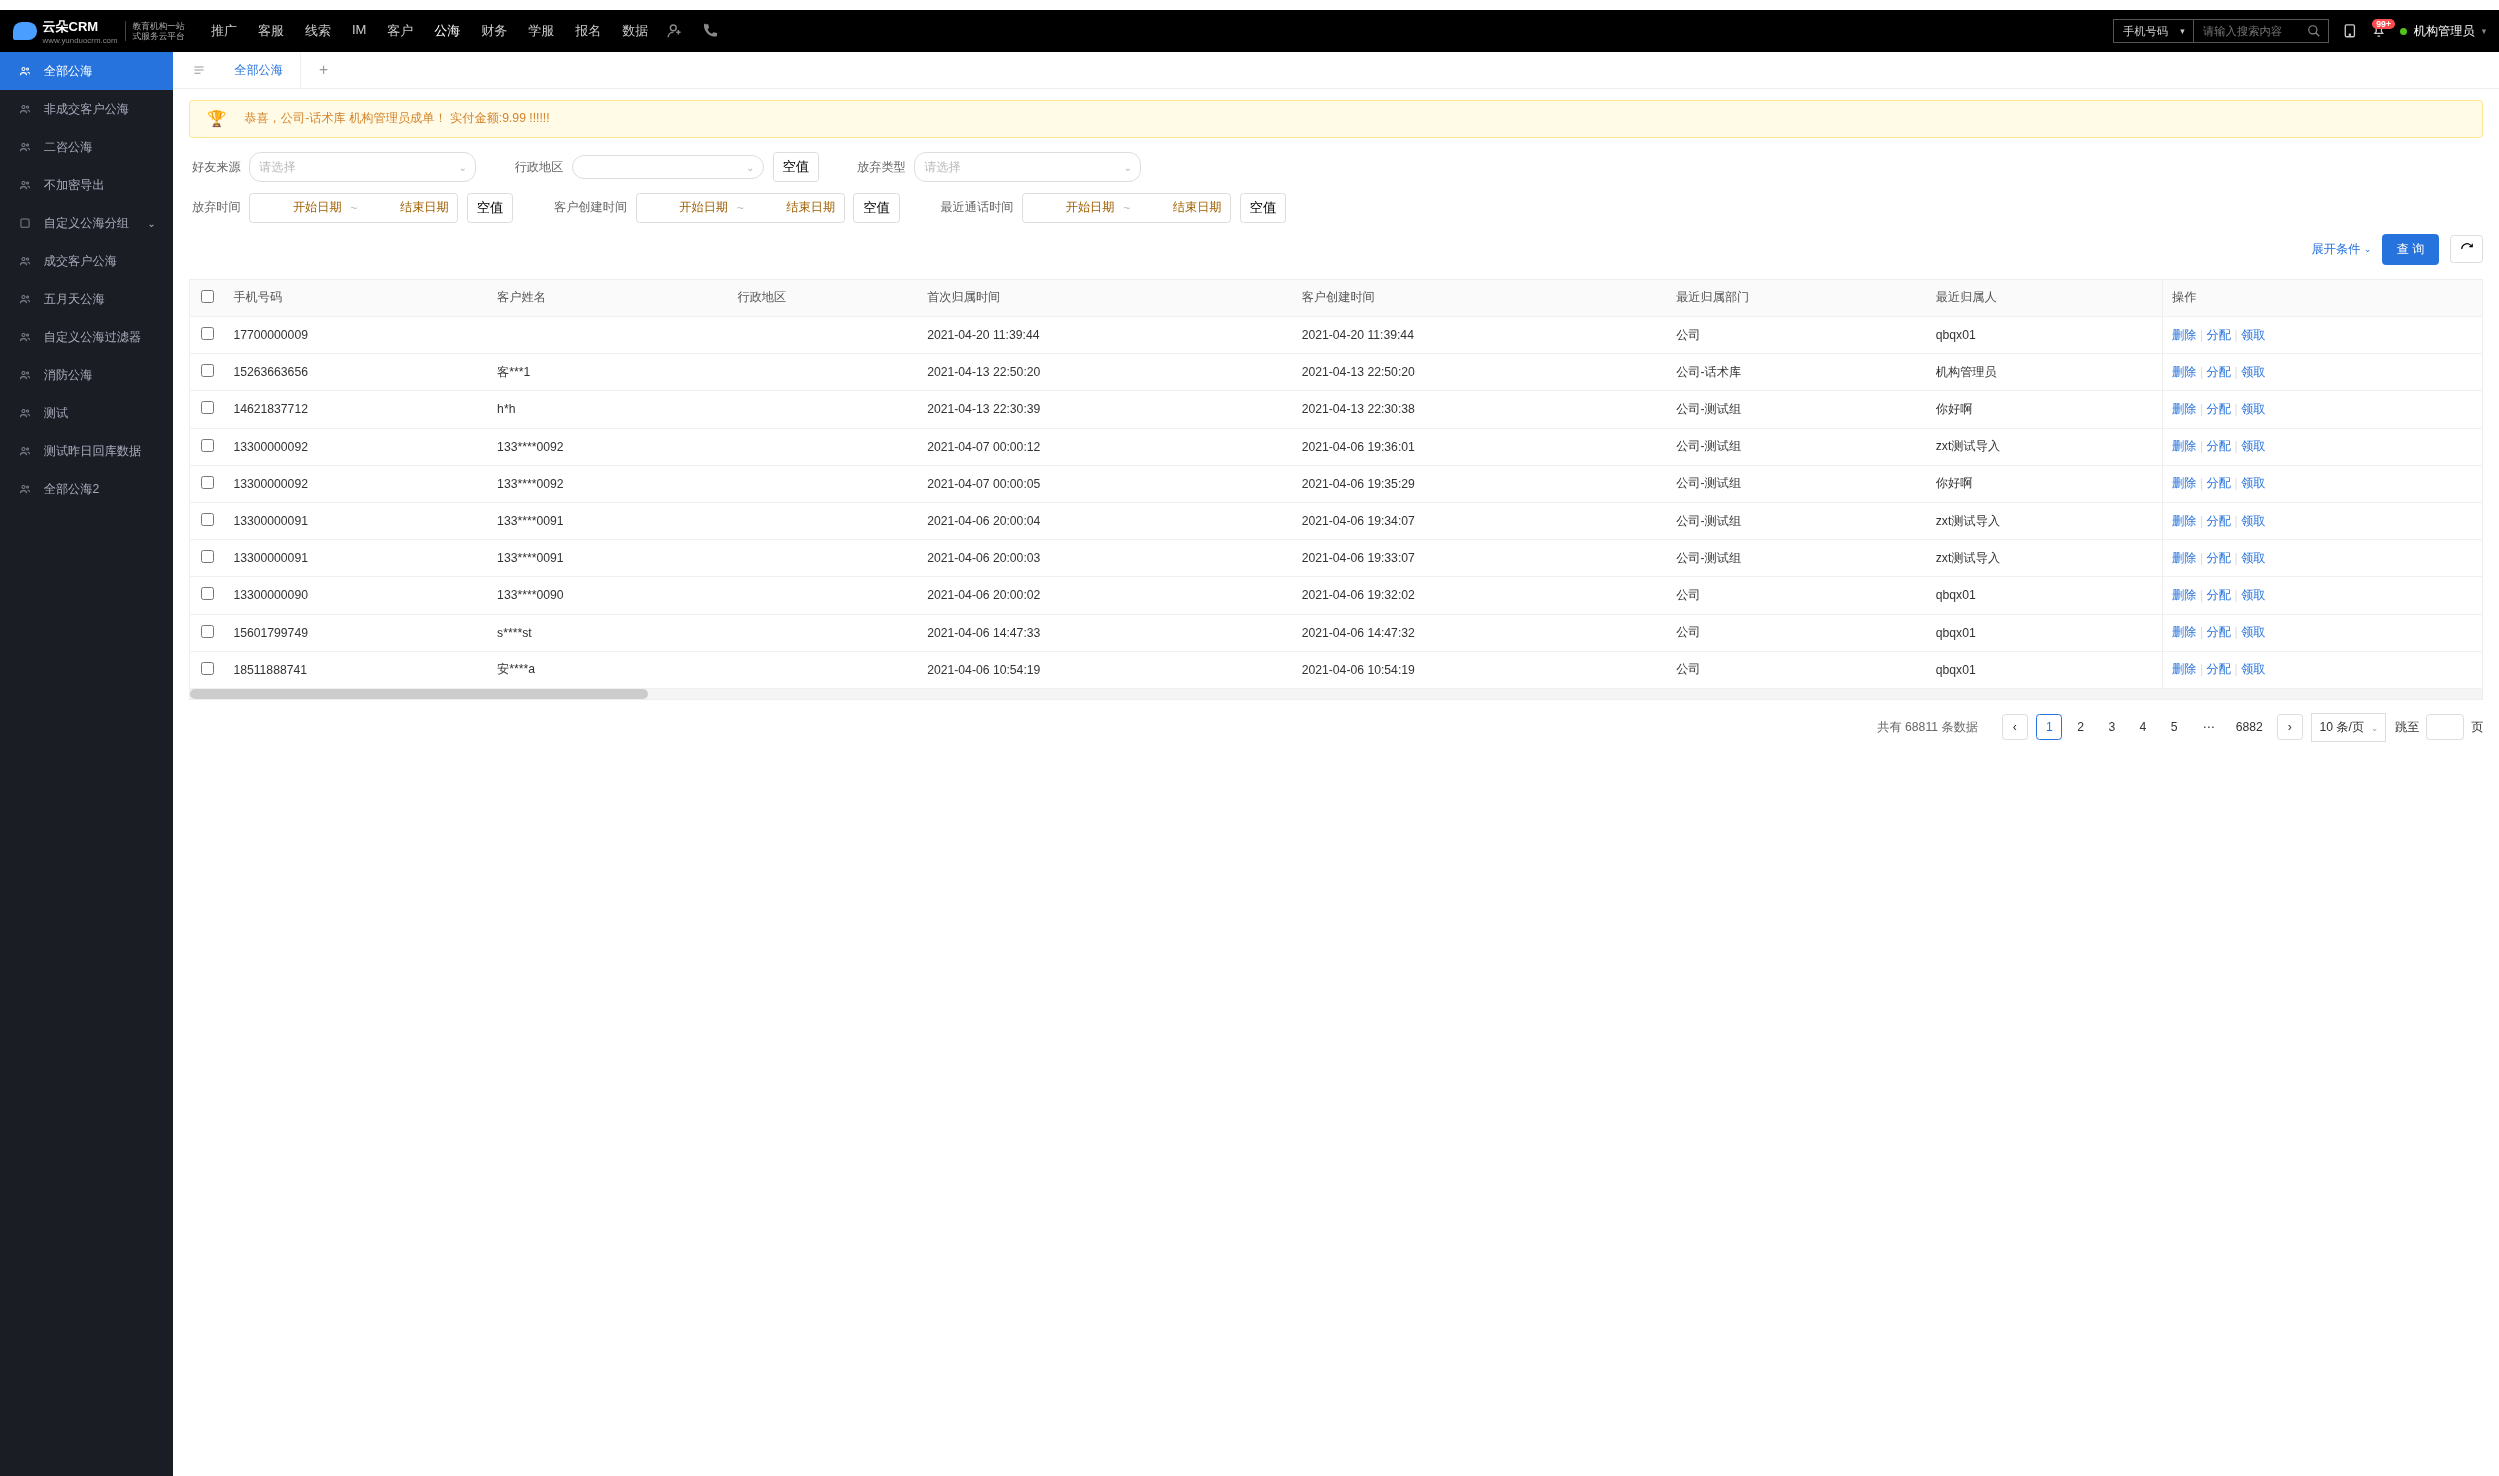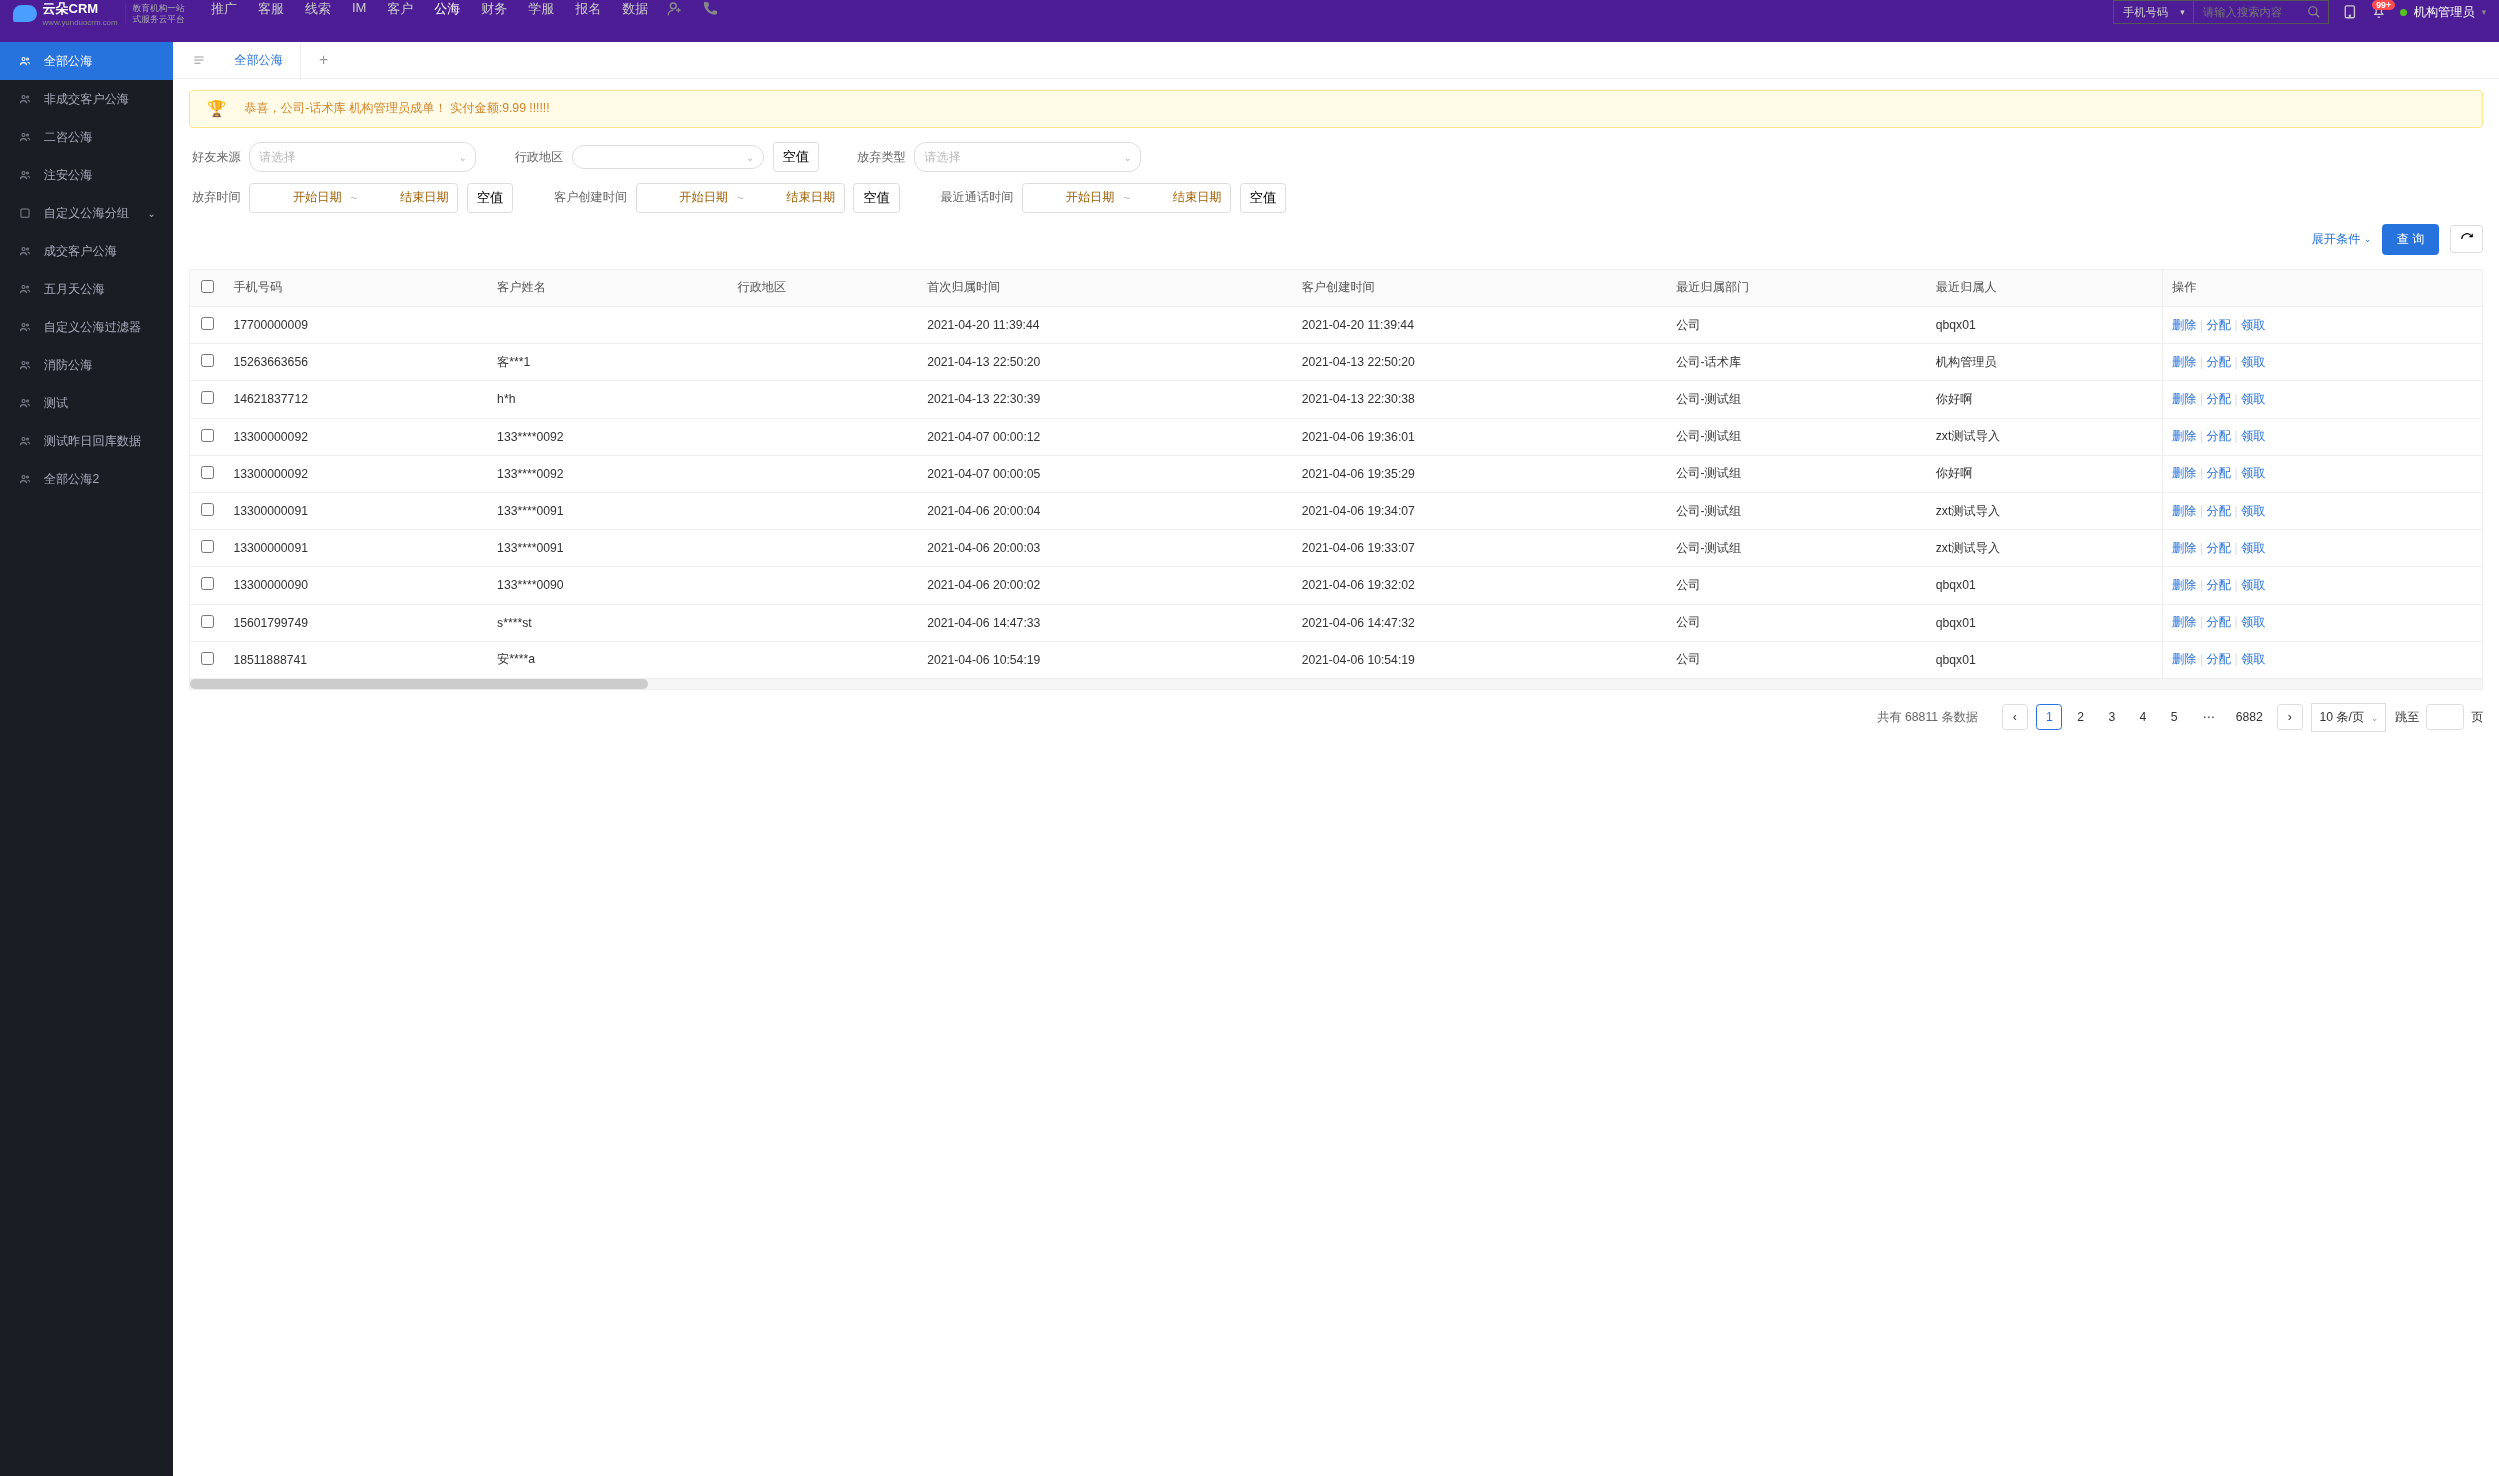--- a/index.html
+++ b/index.html
@@ -1,19 +1,19 @@
 <!DOCTYPE html>
 <html style="font-size:14px"><head>
 <meta charset="utf-8">
 <style>
 * { margin: 0; padding: 0; box-sizing: border-box; }
 body { font-family: -apple-system, "Microsoft YaHei", sans-serif; font-size: 12.2px; color: #333; background: #fff; }
 
 
-.header { background: #4c1d95; height: 42px; display: flex; align-items: flex-start; padding: 0 13px; color: #fff; }
+.header { background: #000000; height: 42px; display: flex; align-items: center; padding: 0 13px; color: #fff; margin-top: 10px; }
 .logo { display: flex; align-items: center; margin-right: 17.5px; }
 .logo-icon { width: 24.4px; height: 17.5px; background: #4a9eff; border-radius: 8.7px 8.7px 8.7px 2.6px; margin-right: 5.2px; position: relative; }
 .logo-text { font-size: 13px; font-weight: bold; }
 .logo-sub { font-size: 8.7px; color: #aaa; border-left: 0.9px solid #444; padding-left: 7px; margin-left: 7px; line-height: 1.2; }
 .nav { display: flex; gap: 21px; margin-left: 8.7px; }
 .nav-item { color: #ccc; cursor: pointer; font-size: 13px; }
 .nav-item.active { color: #fff; font-weight: 500; }
 .nav-icons { display: flex; gap: 17.5px; margin-left: 17.5px; align-items: center; }
 .header-right { margin-left: auto; display: flex; align-items: center; gap: 13px; }
 .search-type { border: 0.9px solid #555; padding: 3.5px 8.7px; display: flex; align-items: center; color: #ccc; font-size: 11.3px; }
@@ -196,21 +196,21 @@
         </svg>
         <span>二咨公海</span>
       </div>
       <div class="sidebar-item">
         <svg class="sidebar-icon" viewBox="0 0 24 24" fill="none" stroke="currentColor" stroke-width="2">
           <circle cx="9" cy="8" r="3"></circle>
           <path d="M3 20c0-3 2.5-5 6-5s6 2 6 5"></path>
           <circle cx="17" cy="8" r="2"></circle>
           <path d="M21 18c0-2-1.5-3.5-4-3.5"></path>
         </svg>
-        <span>注安公海</span>
+        <span>不加密导出</span>
       </div>
       <div class="sidebar-item">
         <svg class="sidebar-icon" viewBox="0 0 24 24" fill="none" stroke="currentColor" stroke-width="2">
           <rect x="4" y="4" width="16" height="16" rx="2"></rect>
         </svg>
         <span>自定义公海分组</span>
         <span class="chevron">⌄</span>
       </div>
       <div class="sidebar-item">
         <svg class="sidebar-icon" viewBox="0 0 24 24" fill="none" stroke="currentColor" stroke-width="2">

